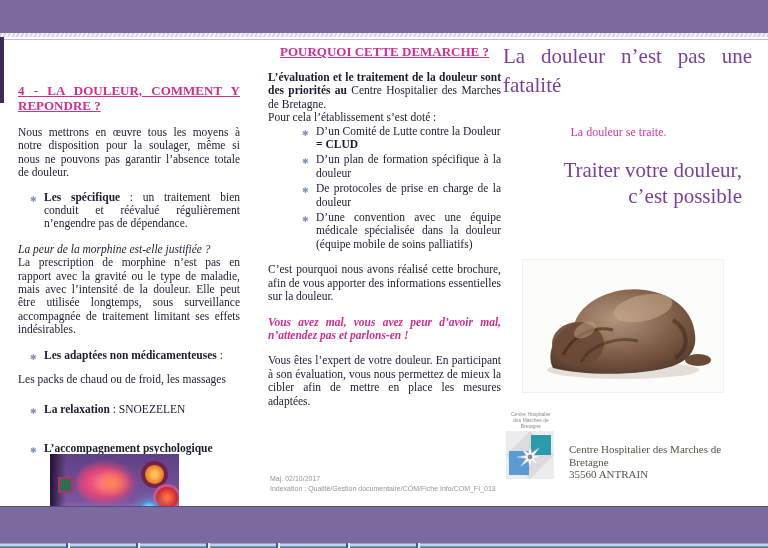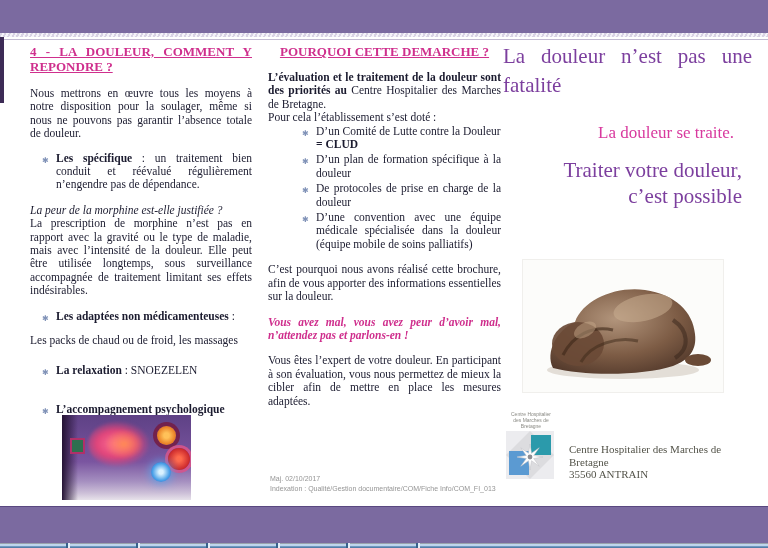--- a/index.html
+++ b/index.html
@@ -16,21 +16,21 @@
   .trim-rule{position:absolute;left:0;top:39px;width:768px;height:1px;background:#c2bad2;}
   .left-stripe{position:absolute;left:0;top:37px;width:4px;height:66px;background:#3d2b56;}
   .band-bottom{position:absolute;left:0;top:506px;width:768px;height:37px;background:var(--band-purple,#7b6aa0);border-top:1px solid #594880;box-sizing:border-box;}
   .taskbar{position:absolute;left:0;top:543px;width:768px;height:5px;
     background:linear-gradient(180deg,#99a3ad 0,#99a3ad 1px,#c2d8ee 1px,#bcd3ea 3px,#7fa6cc 3px,#466f9c 5px);}
   .taskbar-seps{position:absolute;left:0;top:0;width:460px;height:5px;
     background:repeating-linear-gradient(90deg,transparent 0 66px,#39608b 66px 68px,#e2edf8 68px 70px);}
 
   
   .col{position:absolute;top:44px;}
-  .col-left{left:30px;width:222px;}
+  .col-left{left:18px;width:222px;margin-top:39px;}
   .col-mid{left:268px;width:233px;height:462px;}
   .col-right{left:503px;top:42px;width:249px;height:464px;}
 
   .section-title{font-weight:bold;font-size:13px;line-height:15px;
     color:var(--heading-pink,#cf2f8d);text-decoration:underline;}
   .col-left .section-title{margin-bottom:13px;}
   .jline{display:block;text-align:justify;text-align-last:justify;}
   .col-mid .section-title{text-align:center;margin-bottom:12px;}
 
   p{margin:0 0 11px 0;font-size:11.5px;line-height:13.4px;text-align:justify;}
@@ -64,21 +64,21 @@
   .sz-blue{position:absolute;left:89px;top:47px;width:20px;height:20px;border-radius:50%;
     background:radial-gradient(#d9f2ff 15%,#4aa0e8 60%,#2e6fc9 90%);box-shadow:0 0 8px 2px rgba(90,160,230,.8);}
 
   
   .footnotes{position:absolute;left:2px;top:430px;font-family:"Liberation Sans",sans-serif;
     font-size:7px;line-height:10px;color:#959595;text-align:left;}
 
   
   .slogan1{font-size:21px;line-height:29px;color:var(--slogan-purple,#7c3f9e);text-align:justify;}
   .slogan2{margin-top:21px;font-size:15.5px;line-height:19px;color:var(--slogan-pink,#d8399e);}
-  .slogan3{margin-top:23px;font-size:17px;line-height:19px;color:var(--slogan-pink,#d8399e);text-align:right;padding-right:18px;}
+  .slogan3{margin-top:23px;font-size:12px;line-height:19px;color:var(--slogan-pink,#d8399e);text-align:center;padding-right:18px;}
   .slogan4{margin-top:15px;font-size:21px;line-height:26px;color:var(--slogan-purple,#7c3f9e);text-align:right;padding-right:10px;}
 
   .sculpture{position:absolute;left:20px;top:218px;width:200px;height:132px;background:#fcfcfa;
     box-shadow:0 0 0 1px #f0efec;}
   .logo-block{position:absolute;left:3px;top:369px;width:50px;}
   .logo-caption{font-family:"Liberation Sans",sans-serif;font-size:5px;line-height:6px;color:#8a8a84;text-align:center;margin-bottom:2px;}
   .address{position:absolute;left:66px;top:401px;font-size:11px;line-height:12.5px;color:#54544a;text-align:left;}
 </style>
 </head>
 <body>

